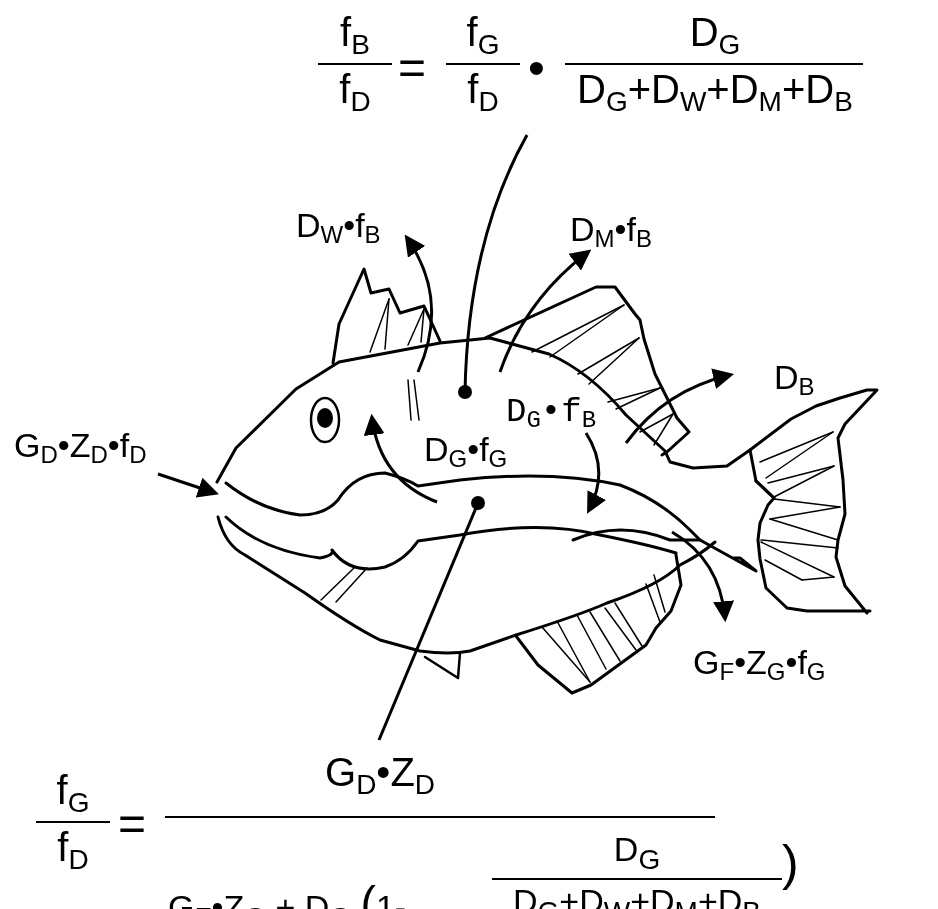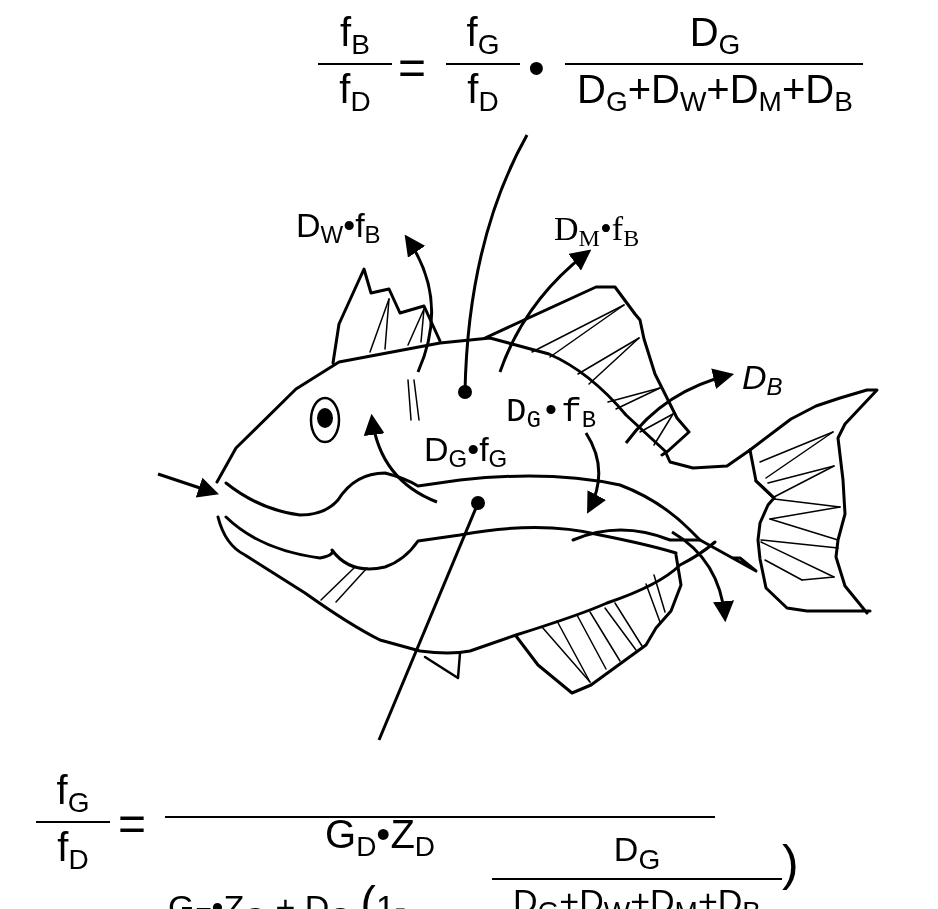--- a/index.html
+++ b/index.html
@@ -132,41 +132,47 @@
       <span class="bar" style="width:298px"></span>
       <span class="den" style="text-align:left;padding-left:12px">
         <span>D</span><sub>G</sub><span>+</span><span>D</span><sub>W</sub><span>+</span><span>D</span><sub>M</sub><span>+</span><span>D</span><sub>B</sub>
       </span>
     </div>
   </div>
 
   <div class="lbl" style="left:296px;top:208px;">
     <span>D</span><sub>W</sub><span>•</span><span>f</span><sub>B</sub>
   </div>
-  <div class="lbl" style="left:554px;top:212px;font-family:Liberation Serif, serif;">
+  <div class="lbl" style="left:570px;top:212px;">
     <span>D</span><sub>M</sub><span>•</span><span>f</span><sub>B</sub>
   </div>
-  <div class="lbl" style="left:742px;top:360px;font-style:italic;">
+  <div class="lbl" style="left:774px;top:360px;">
     <span>D</span><sub>B</sub>
+  </div>
+  <div class="lbl" style="left:14px;top:428px;">
+    <span>G</span><sub>D</sub><span>•</span><span>Z</span><sub>D</sub><span>•</span><span>f</span><sub>D</sub>
   </div>
   <div class="lbl" style="left:424px;top:432px;">
     <span>D</span><sub>G</sub><span>•</span><span>f</span><sub>G</sub>
   </div>
   <div class="lbl" style="left:506px;top:395px;font-family:Liberation Mono, monospace;">
     <span>D</span><sub>G</sub><span>•</span><span>f</span><sub>B</sub>
+  </div>
+  <div class="lbl" style="left:693px;top:645px;">
+    <span>G</span><sub>F</sub><span>•</span><span>Z</span><sub>G</sub><span>•</span><span>f</span><sub>G</sub>
   </div>
 
   <div class="eq">
     <div class="frac" style="left:36px;top:770px;width:74px;">
       <span class="num"><span>f</span><sub>G</sub></span>
       <span class="bar"></span>
       <span class="den"><span>f</span><sub>D</sub></span>
     </div>
     <span class="sym" style="left:118px;top:800px;">=</span>
-    <div style="position:absolute;left:325px;top:814px;white-space:nowrap;">
+    <div style="position:absolute;left:325px;top:752px;white-space:nowrap;">
       <span>G</span><sub>D</sub><span>•</span><span>Z</span><sub>D</sub>
     </div>
     <div style="position:absolute;left:165px;top:816px;width:550px;border-top:2px solid #000;"></div>
     <div style="position:absolute;left:168px;top:880px;white-space:nowrap;font-size:34px;">
       <span>G</span><sub>F</sub><span>•</span><span>Z</span><sub>G</sub>
       <span>+</span>
       <span>D</span><sub>G</sub>
       <span style="font-size:46px">(</span><span>1-</span>
     </div>
     <div class="frac" style="left:492px;top:832px;width:290px;font-size:34px;">

